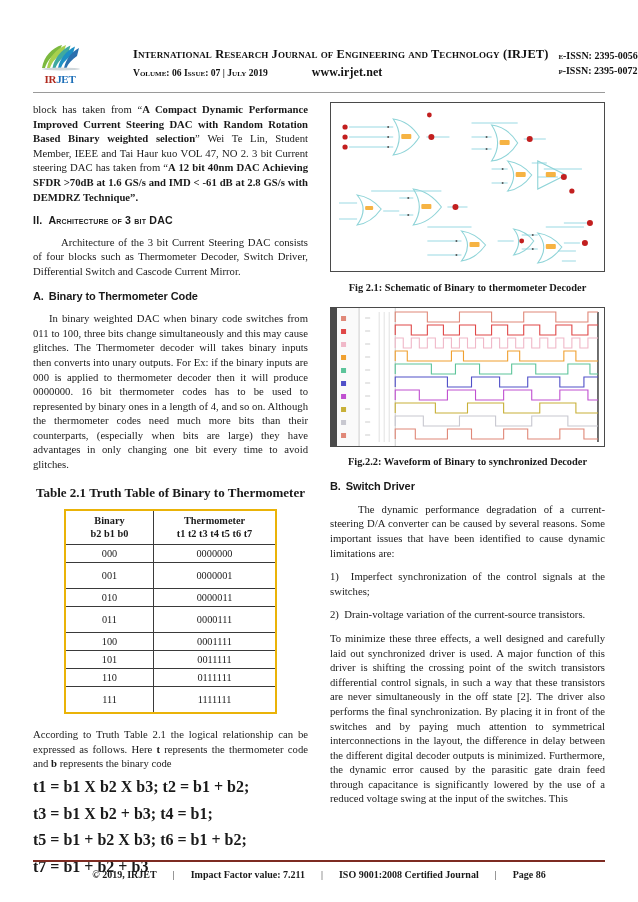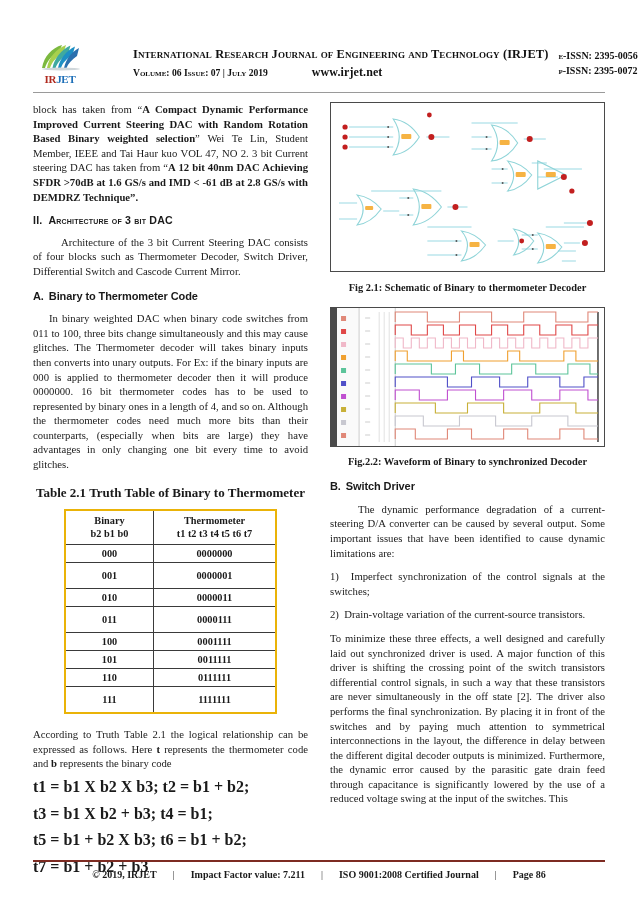--- a/index.html
+++ b/index.html
@@ -164,21 +164,21 @@
   table.truth {
     border-collapse: collapse;
     margin: 0 auto;
     width: 213px;
     border: 2px solid #eab308;
   }
   table.truth td, table.truth th {
     border: 1px solid #3a3a3a;
     text-align: center;
     font-size: 10.3px;
-    font-weight: bold;
+    font-weight: normal;
     padding: 2px 8px;
     line-height: 13px;
   }
   table.truth th { font-weight: bold; padding: 3px 2px 4px; }
   table.truth td.c0 { width: 88px; }
   table.truth td.c1 { width: 123px; }
   table.truth tr.tall td { padding-top: 6px; padding-bottom: 6px; }
 
   
   .figure { margin: 0; }
@@ -488,21 +488,21 @@
 
               <path stroke="#e08878" d="M64 131 L64 121 L84 121 L84 131 L116 131 L116 121 L140 121 L140 131 L172 131 L172 121 L196 121 L196 131 L228 131 L228 121 L252 121 L252 131 L266 131"></path>
             </g>
           </svg>
         </div>
         <div class="fig-caption wave">Fig.2.2: Waveform of Binary to synchronized Decoder</div>
       </div>
 
       <h3 class="subsection"><span class="lbl">B.</span><span>Switch Driver</span></h3>
 
-      <p class="body indent">The dynamic performance degradation of a current-steering D/A converter can be caused by several output. Some important issues that have been identified to cause dynamic limitations are:</p>
+      <p class="body indent">The dynamic performance degradation of a current-steering D/A converter can be caused by several reasons. Some important issues that have been identified to cause dynamic limitations are:</p>
 
       <p class="body"><span>1)</span>&nbsp; <span>Imperfect synchronization of the control signals at the switches;</span></p>
       <p class="body"><span>2)</span>&nbsp; <span>Drain-voltage variation of the current-source transistors.</span></p>
 
       <p class="body">To minimize these three effects, a well designed and carefully laid out synchronized driver is used. A major function of this driver is shifting the crossing point of the switch transistors differential control signals, in such a way that these transistors are never simultaneously in the off state [2]. The driver also performs the final synchronization. By placing it in front of the switches and by paying much attention to symmetrical interconnections in the layout, the difference in delay between the different digital decoder outputs is minimized. Furthermore, the dynamic error caused by the parasitic gate drain feed through capacitance is significantly lowered by the use of a reduced voltage swing at the input of the switches. This</p>
 
     </div>
   </div>
 
   <div class="footer-wrap">

